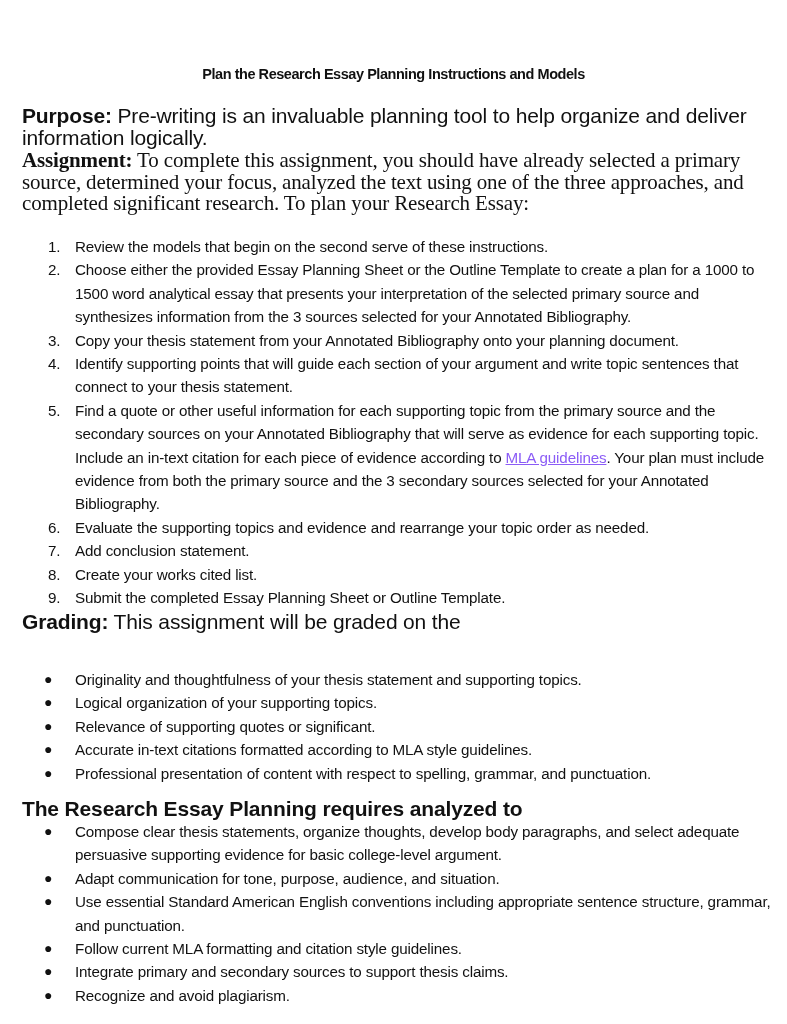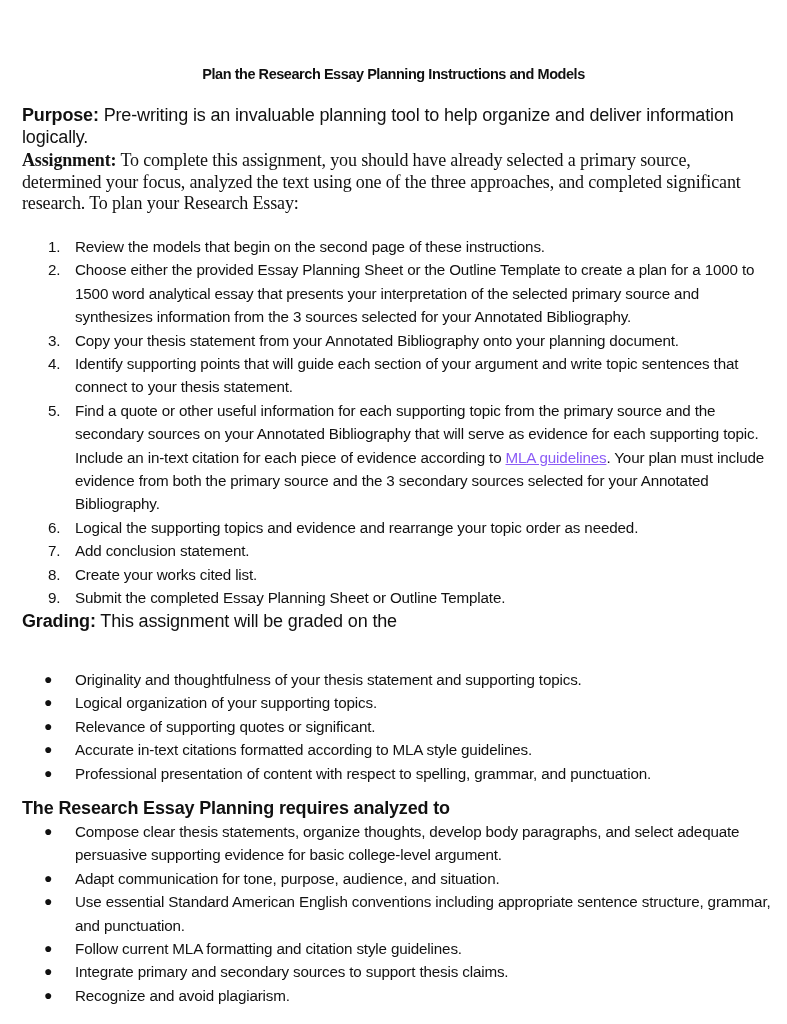--- a/index.html
+++ b/index.html
@@ -29,21 +29,21 @@
       text-align: center;
       font-weight: bold;
       font-size: 14.5px;
       letter-spacing: -0.45px;
       color: #111;
     }
     .para {
       position: absolute;
       left: 22px;
       width: 750px;
-      font-size: 18px;
+      font-size: 21px;
       line-height: 21.5px;
       letter-spacing: -0.15px;
     }
     .para b { font-weight: bold; }
     .list {
       position: absolute;
       left: 22px;
       width: 750px;
       margin: 0;
       padding: 0;
@@ -80,26 +80,26 @@
 
   <div class="para" style="top:97px;">
     <b>Purpose:</b><span> Pre-writing is an invaluable planning tool to help organize and deliver information logically.</span>
   </div>
 
   <div class="para" style="top:142px;font-family:Liberation Serif, serif;">
     <b>Assignment:</b><span> To complete this assignment, you should have already selected a primary source, determined your focus, analyzed the text using one of the three approaches, and completed significant research. To plan your Research Essay:</span>
   </div>
 
   <ol class="list" style="top:227px;">
-    <li><span class="marker">1.</span><span>Review the models that begin on the second page of these instructions.</span></li>
+    <li><span class="marker">1.</span><span>Review the models that begin on the second serve of these instructions.</span></li>
     <li><span class="marker">2.</span><span>Choose either the provided Essay Planning Sheet or the Outline Template to create a plan for a 1000 to 1500 word analytical essay that presents your interpretation of the selected primary source and synthesizes information from the 3 sources selected for your Annotated Bibliography.</span></li>
     <li><span class="marker">3.</span><span>Copy your thesis statement from your Annotated Bibliography onto your planning document.</span></li>
     <li><span class="marker">4.</span><span>Identify supporting points that will guide each section of your argument and write topic sentences that connect to your thesis statement.</span></li>
     <li><span class="marker">5.</span><span>Find a quote or other useful information for each supporting topic from the primary source and the secondary sources on your Annotated Bibliography that will serve as evidence for each supporting topic. Include an in-text citation for each piece of evidence according to </span><a class="link">MLA guidelines</a><span>. Your plan must include evidence from both the primary source and the 3 secondary sources selected for your Annotated Bibliography.</span></li>
-    <li><span class="marker">6.</span><span>Logical the supporting topics and evidence and rearrange your topic order as needed.</span></li>
+    <li><span class="marker">6.</span><span>Evaluate the supporting topics and evidence and rearrange your topic order as needed.</span></li>
     <li><span class="marker">7.</span><span>Add conclusion statement.</span></li>
     <li><span class="marker">8.</span><span>Create your works cited list.</span></li>
     <li><span class="marker">9.</span><span>Submit the completed Essay Planning Sheet or Outline Template.</span></li>
   </ol>
 
   <div class="para" style="top:603px;">
     <b>Grading:</b><span> This assignment will be graded on the</span>
   </div>
 
   <ul class="list" style="top:660px;">

